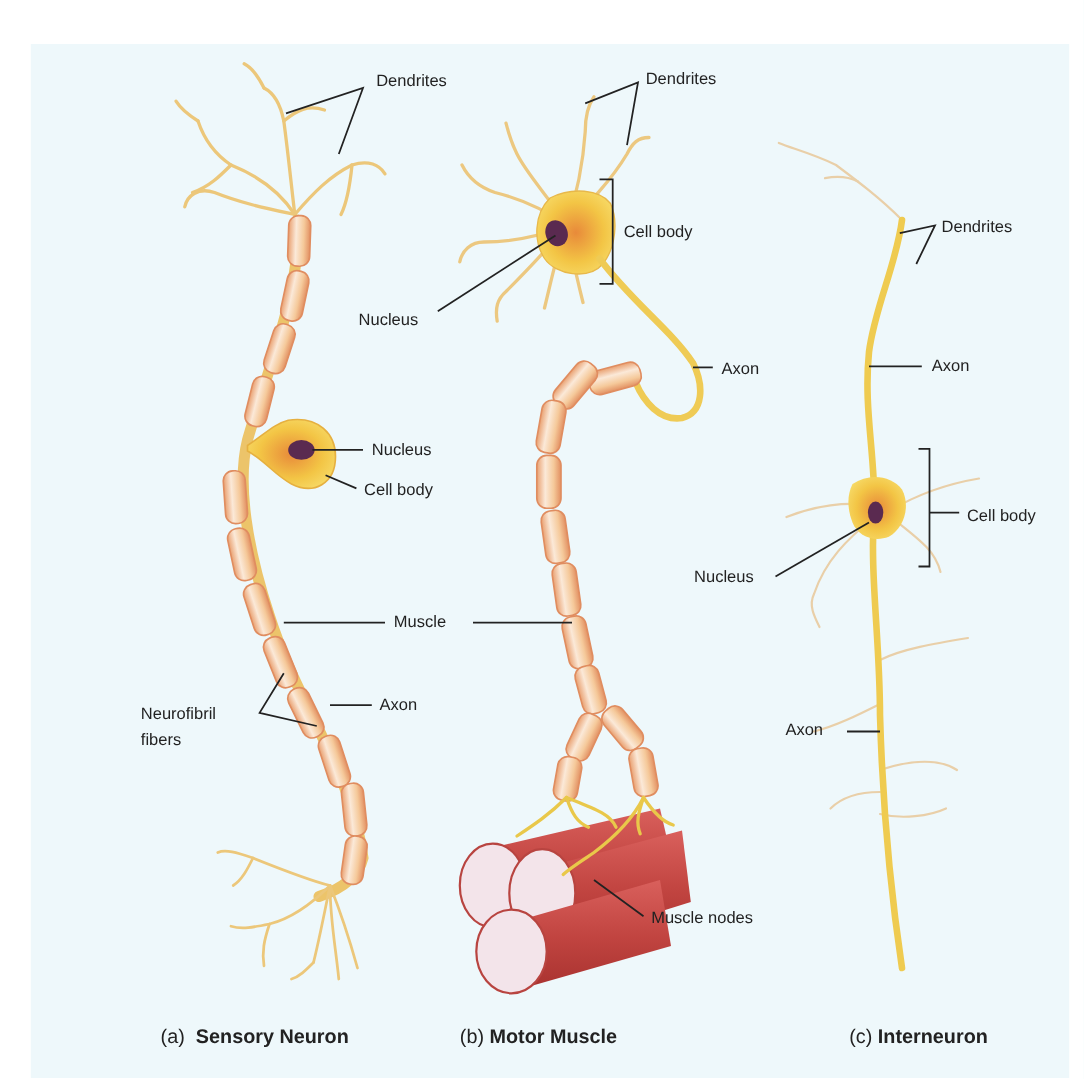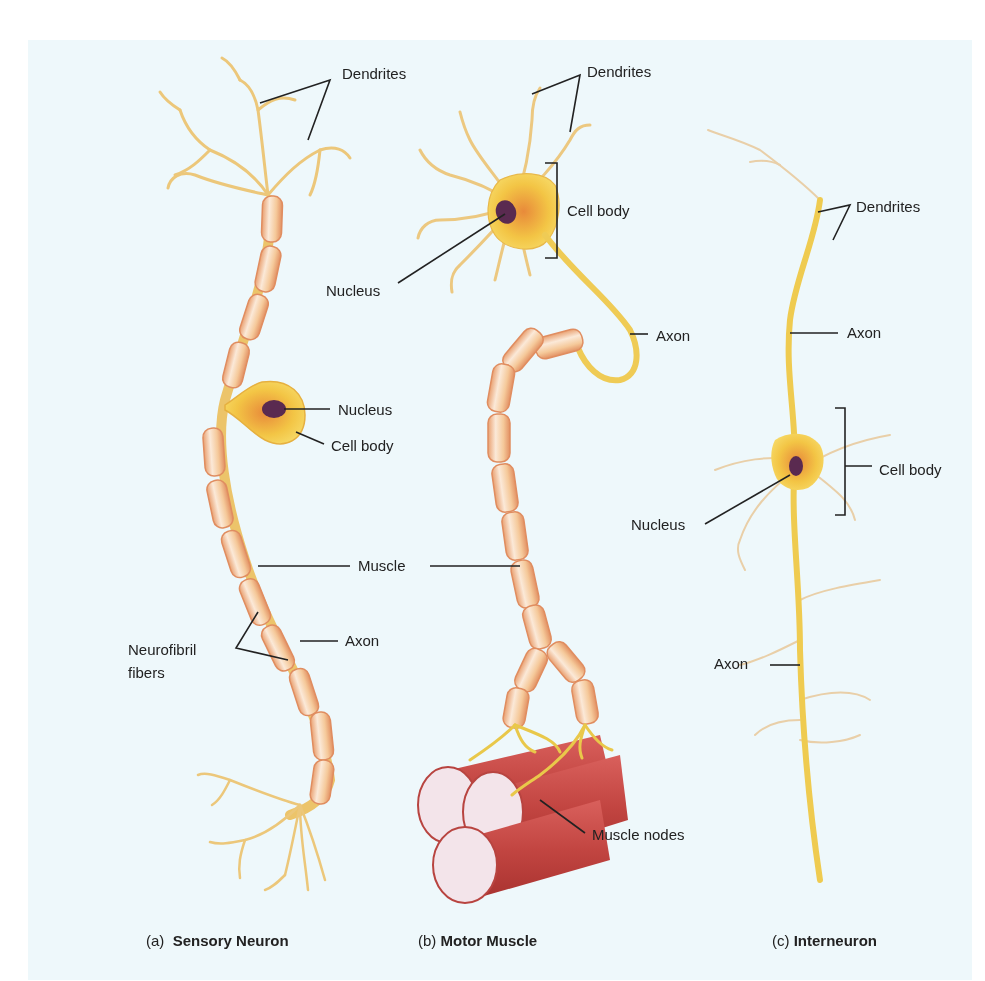--- a/index.html
+++ b/index.html
@@ -1,20 +1,20 @@
 <!DOCTYPE html>
 <html><head>
 <meta charset="utf-8">
 <style>
   html,body{margin:0;padding:0;background:#ffffff;}
   body{width:985px;height:981px;position:relative;overflow:hidden;font-family:"Liberation Sans",sans-serif;}
   .panel{position:absolute;left:28px;top:40px;width:944px;height:940px;background:#eef8fb;}
   svg.art{position:absolute;left:0;top:0;}
   .lbl{position:absolute;font-size:15px;color:#222;white-space:nowrap;line-height:18px;}
-  .cap{position:absolute;font-size:15px;color:#222;white-space:nowrap;}
+  .cap{position:absolute;font-size:18px;color:#222;white-space:nowrap;}
   .cap b{font-weight:bold;}
 </style>
 </head>
 <body>
 
 <div class="panel"></div>
 
 <svg class="art" width="985" height="981" viewBox="0 0 985 981">
   <defs>
     <linearGradient id="myel" x1="0" x2="1">

